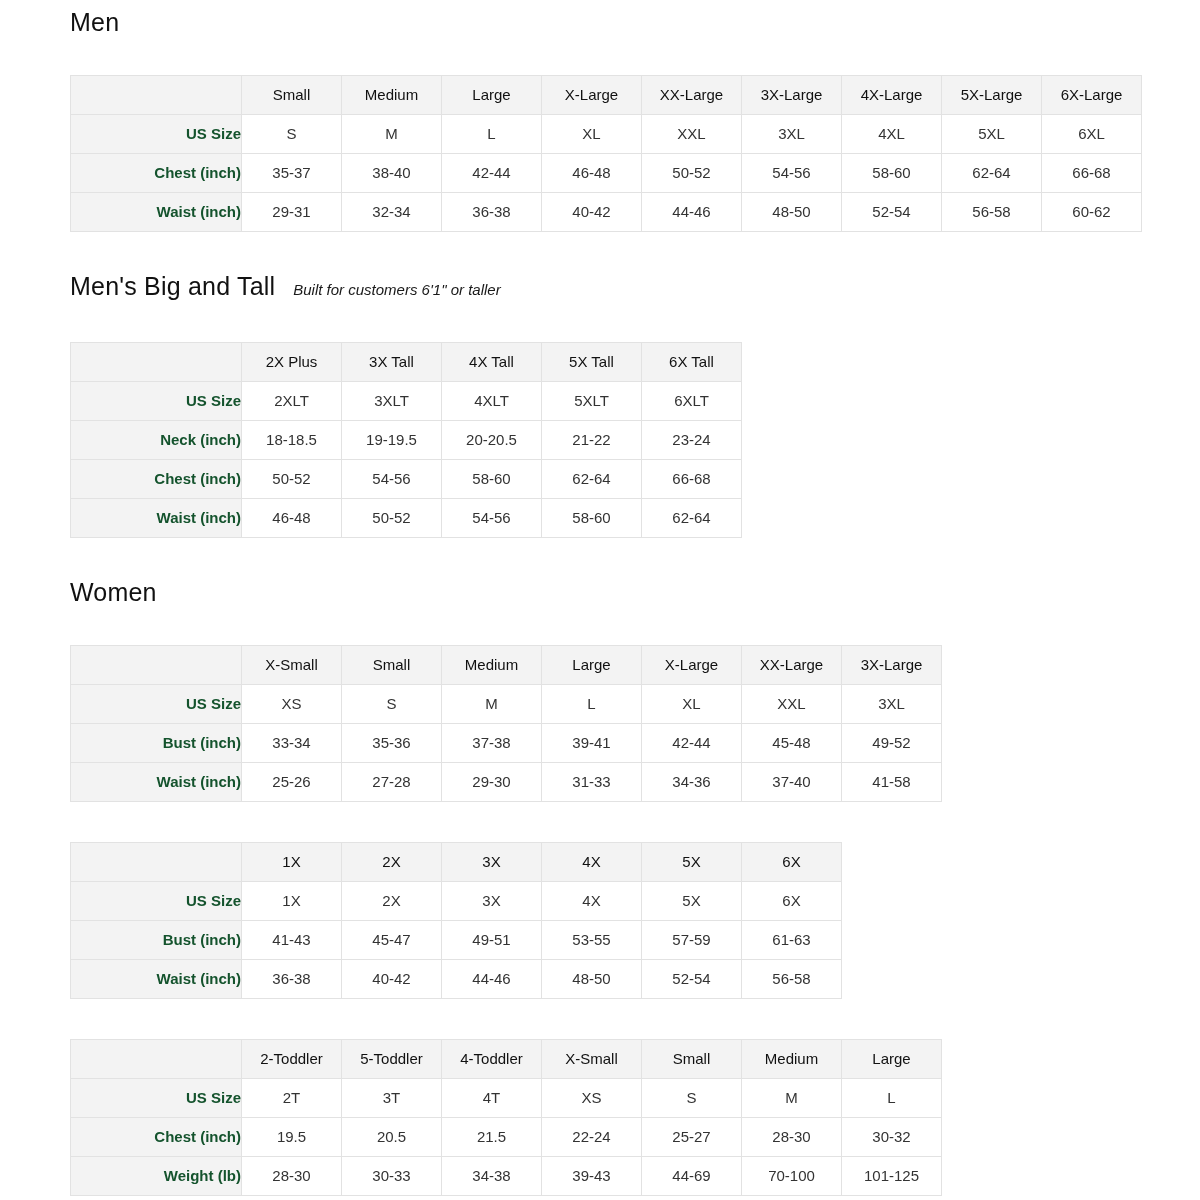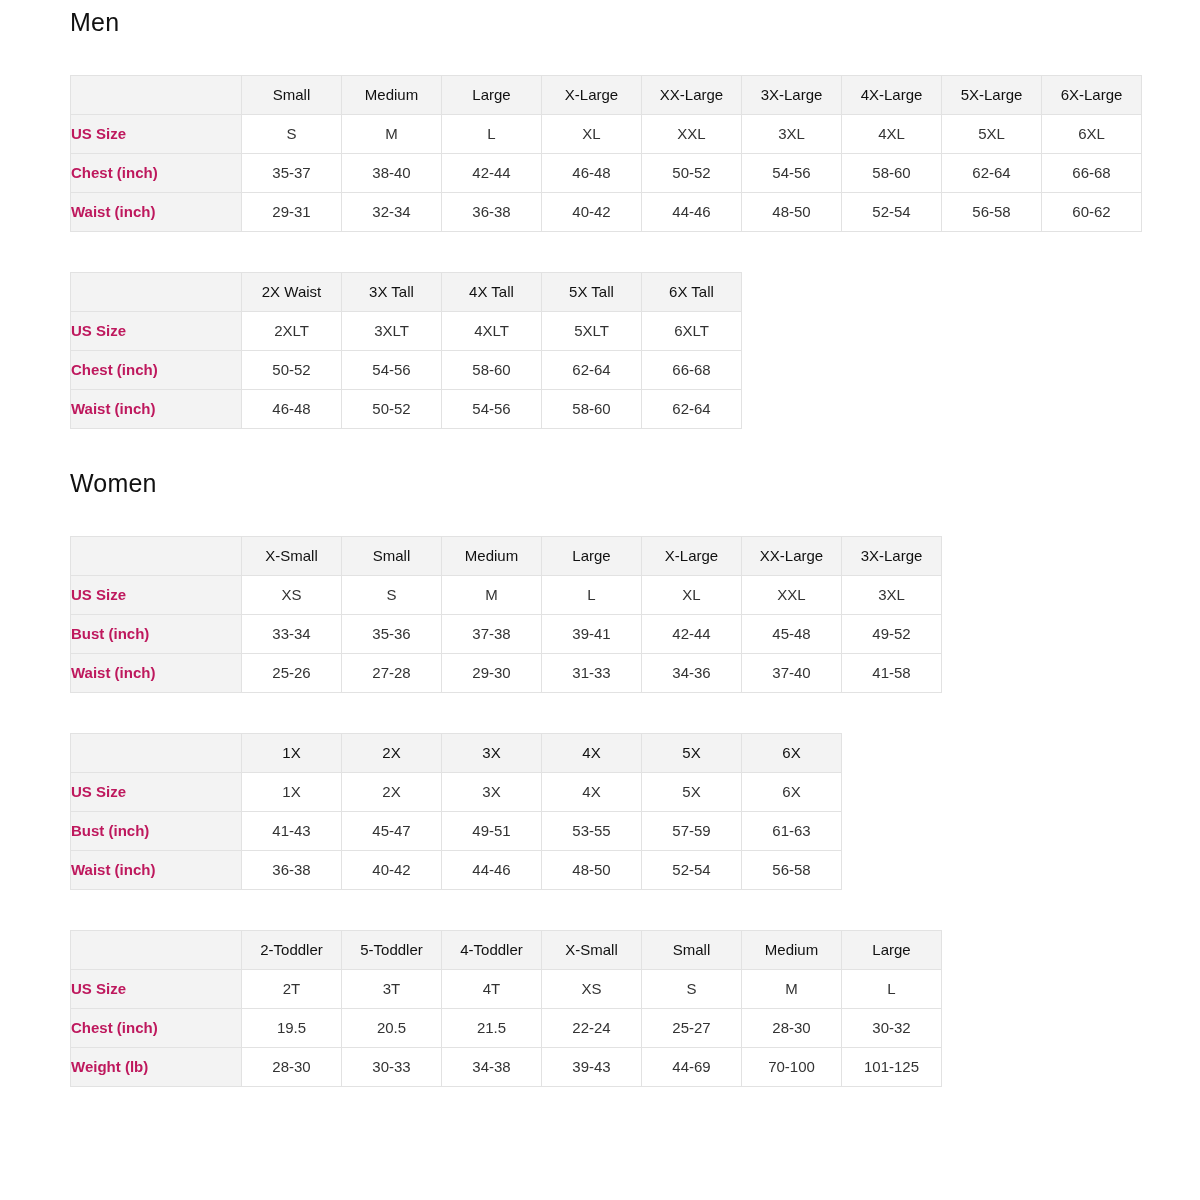--- a/index.html
+++ b/index.html
@@ -55,22 +55,22 @@
     width: 99px;
     background: #f3f3f3;
     font-weight: 400;
     color: #111111;
     text-align: center;
   }
   th.row-label {
     width: 170px;
     background: #f3f3f3;
     font-weight: 700;
-    color: #be185d;
-    text-align: left;
+    color: #14532d;
+    text-align: right;
     padding-left: 18px;
   }
   td.size-cell {
     width: 99px;
     background: #ffffff;
     color: #333333;
     text-align: center;
   }
 </style>
 </head>
@@ -129,39 +129,48 @@
               <td class="size-cell">44-46</td>
               <td class="size-cell">48-50</td>
               <td class="size-cell">52-54</td>
               <td class="size-cell">56-58</td>
               <td class="size-cell">60-62</td>
             </tr>
           </tbody>
         </table>
       </section>
       <section class="size-section">
-        <table class="size-table">
-          <thead>
-            <tr>
-              <th class="corner-cell"></th>
-              <th class="col-header">2X Waist</th>
+        <h2 class="section-title"><span>Men's Big and Tall</span><span class="section-subtitle">Built for customers 6'1" or taller</span></h2>
+        <table class="size-table">
+          <thead>
+            <tr>
+              <th class="corner-cell"></th>
+              <th class="col-header">2X Plus</th>
               <th class="col-header">3X Tall</th>
               <th class="col-header">4X Tall</th>
               <th class="col-header">5X Tall</th>
               <th class="col-header">6X Tall</th>
             </tr>
           </thead>
           <tbody>
             <tr>
               <th class="row-label">US Size</th>
               <td class="size-cell">2XLT</td>
               <td class="size-cell">3XLT</td>
               <td class="size-cell">4XLT</td>
               <td class="size-cell">5XLT</td>
               <td class="size-cell">6XLT</td>
+            </tr>
+            <tr>
+              <th class="row-label">Neck (inch)</th>
+              <td class="size-cell">18-18.5</td>
+              <td class="size-cell">19-19.5</td>
+              <td class="size-cell">20-20.5</td>
+              <td class="size-cell">21-22</td>
+              <td class="size-cell">23-24</td>
             </tr>
             <tr>
               <th class="row-label">Chest (inch)</th>
               <td class="size-cell">50-52</td>
               <td class="size-cell">54-56</td>
               <td class="size-cell">58-60</td>
               <td class="size-cell">62-64</td>
               <td class="size-cell">66-68</td>
             </tr>
             <tr>

